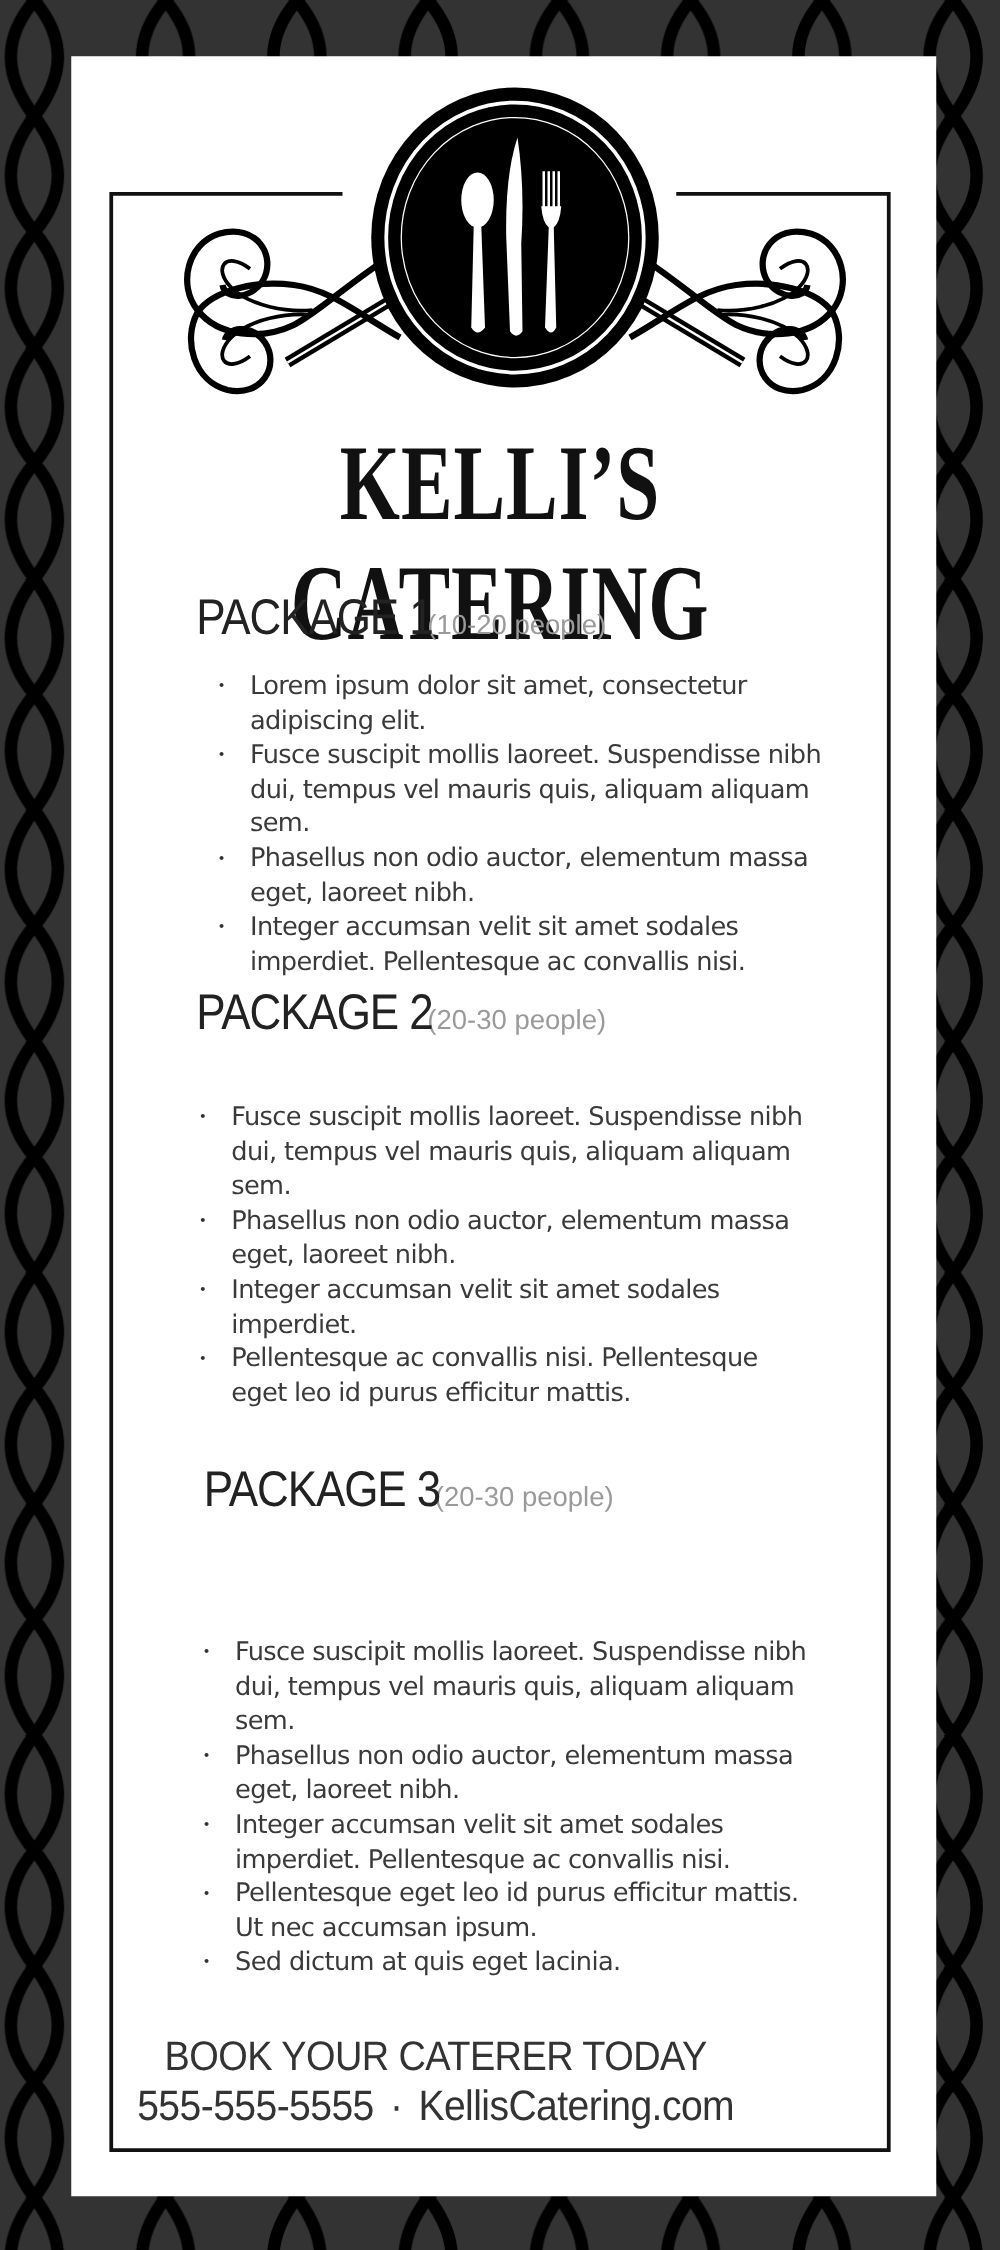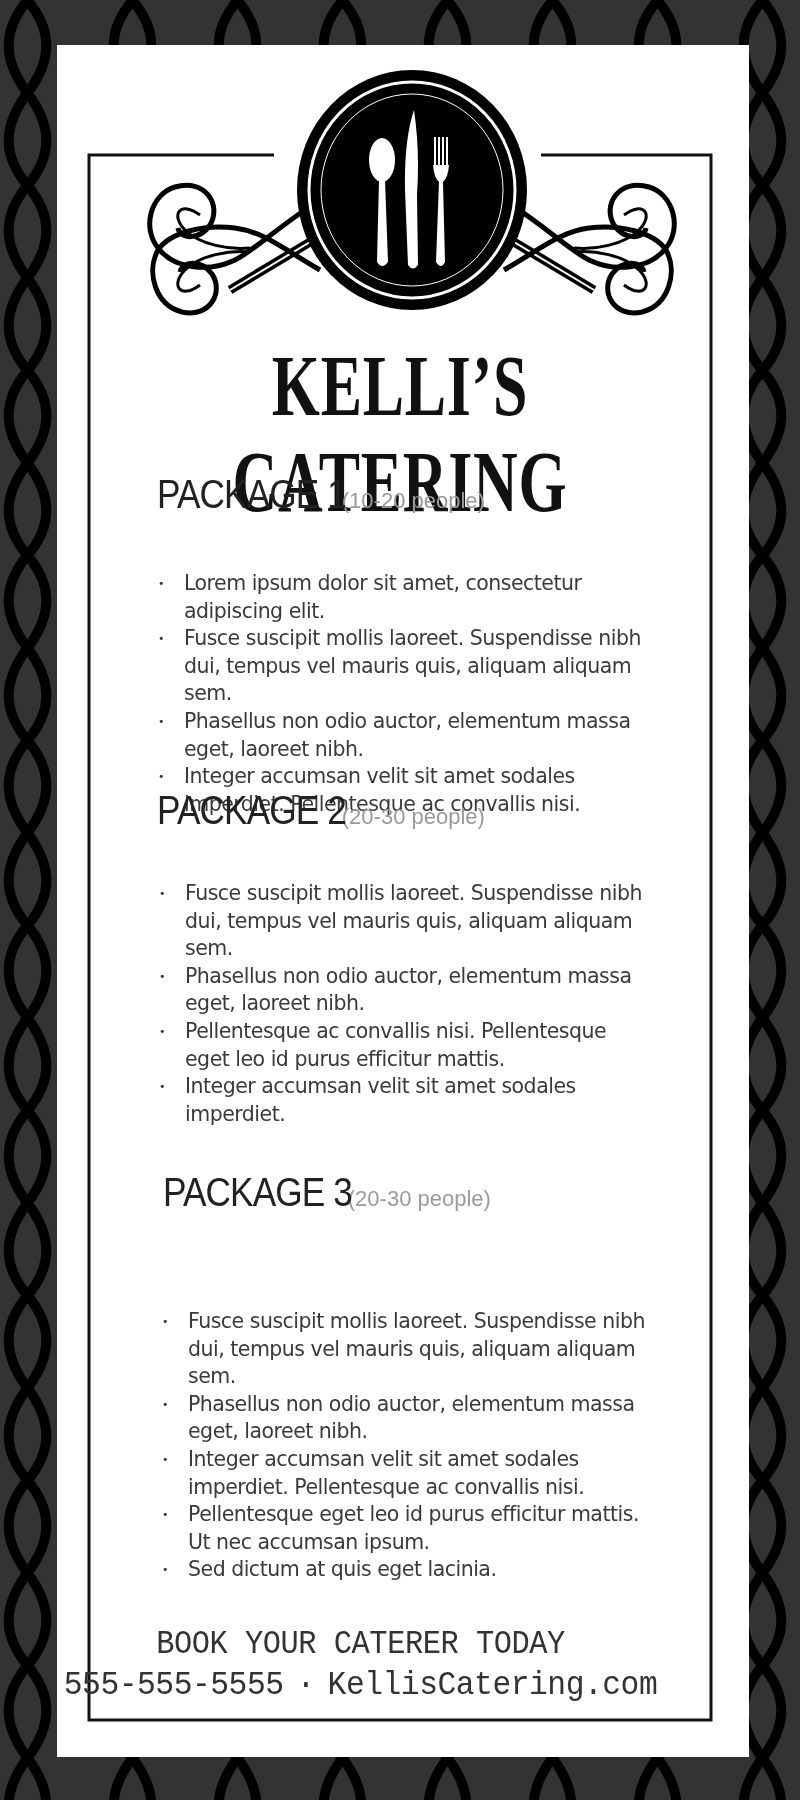--- a/index.html
+++ b/index.html
@@ -40,22 +40,22 @@
     position:absolute; margin:0; padding:0; list-style:none;
     font-family:"DejaVu Sans", sans-serif;
     font-size:20.5px; line-height:27.6px; color:#3a3a3a;
     letter-spacing:-0.5px;
   }
   ul.items li { position:relative; padding-left:26px; width:470px; }
   ul.items li::before {
     content:"•"; position:absolute; left:0; top:0; font-size:11px; color:#333;
   }
   #footer {
-    position:absolute; left:16px; width:689px; top:1625px; text-align:center;
-    font-family:Liberation Mono, monospace; color:#333;
+    position:absolute; left:4px; width:689px; top:1625px; text-align:center;
+    font-family:Liberation Sans, sans-serif; color:#333;
   }
   #footer .cta { font-size:33px; line-height:40px; display:block; transform:scaleX(0.92); letter-spacing:-0.5px;}
   #footer .contact { font-size:34px; line-height:40px; display:block; transform:scaleX(0.92); letter-spacing:-0.5px;}
   #footer .dot { margin:0 14px; }
 </style>
 </head>
 <body>
 
 <svg id="bg-pattern" xmlns="http://www.w3.org/2000/svg" width="800" height="1800">
   <defs>
@@ -119,37 +119,37 @@
     <path d="M 433 165 L 449 165 Q 448 178 443 182 L 445 262 Q 441 270 436 262 L 439 182 Q 434 178 433 165 Z"></path>
   </g>
 </svg>
 
 <div id="title">KELLI’S CATERING</div>
 
 <div class="pkg">
   <div class="pkg-head" style="left:157px; top:472px;">
     <span class="name">PACKAGE 1</span><span class="count">(10-20 people)</span>
   </div>
-  <ul class="items" style="left:158px; top:535px;margin-top:35px;">
+  <ul class="items" style="left:174px; top:535px;">
     <li>Lorem ipsum dolor sit amet, consectetur adipiscing elit.</li>
     <li>Fusce suscipit mollis laoreet. Suspendisse nibh dui, tempus vel mauris quis, aliquam aliquam sem.</li>
     <li>Phasellus non odio auctor, elementum massa eget, laoreet nibh.</li>
     <li>Integer accumsan velit sit amet sodales imperdiet. Pellentesque ac convallis nisi.</li>
   </ul>
 </div>
 
 <div class="pkg">
   <div class="pkg-head" style="left:157px; top:788px;">
     <span class="name">PACKAGE 2</span><span class="count">(20-30 people)</span>
   </div>
   <ul class="items" style="left:159px; top:880px;">
     <li>Fusce suscipit mollis laoreet. Suspendisse nibh dui, tempus vel mauris quis, aliquam aliquam sem.</li>
     <li>Phasellus non odio auctor, elementum massa eget, laoreet nibh.</li>
+    <li>Integer accumsan velit sit amet sodales imperdiet.</li>
     <li>Pellentesque ac convallis nisi. Pellentesque eget leo id purus efficitur mattis.</li>
-    <li>Integer accumsan velit sit amet sodales imperdiet.</li>
   </ul>
 </div>
 
 <div class="pkg">
   <div class="pkg-head" style="left:163px; top:1170px;">
     <span class="name">PACKAGE 3</span><span class="count">(20-30 people)</span>
   </div>
   <ul class="items" style="left:162px; top:1308px;">
     <li>Fusce suscipit mollis laoreet. Suspendisse nibh dui, tempus vel mauris quis, aliquam aliquam sem.</li>
     <li>Phasellus non odio auctor, elementum massa eget, laoreet nibh.</li>

